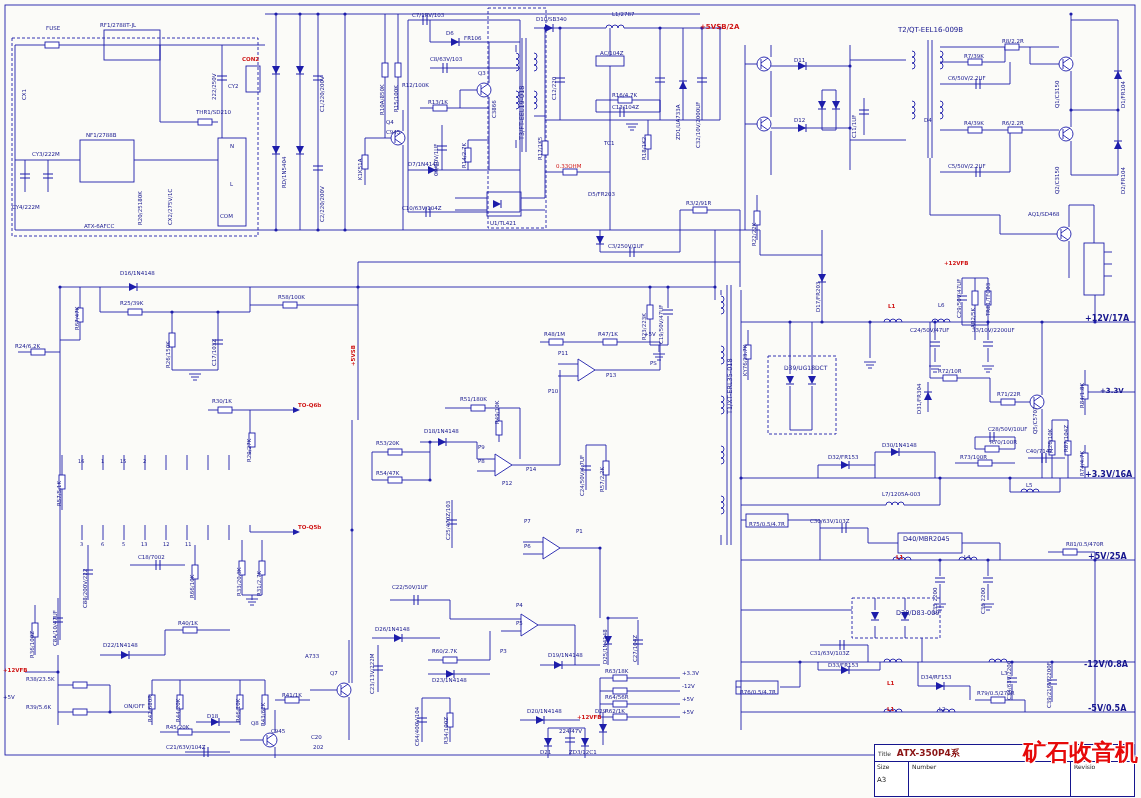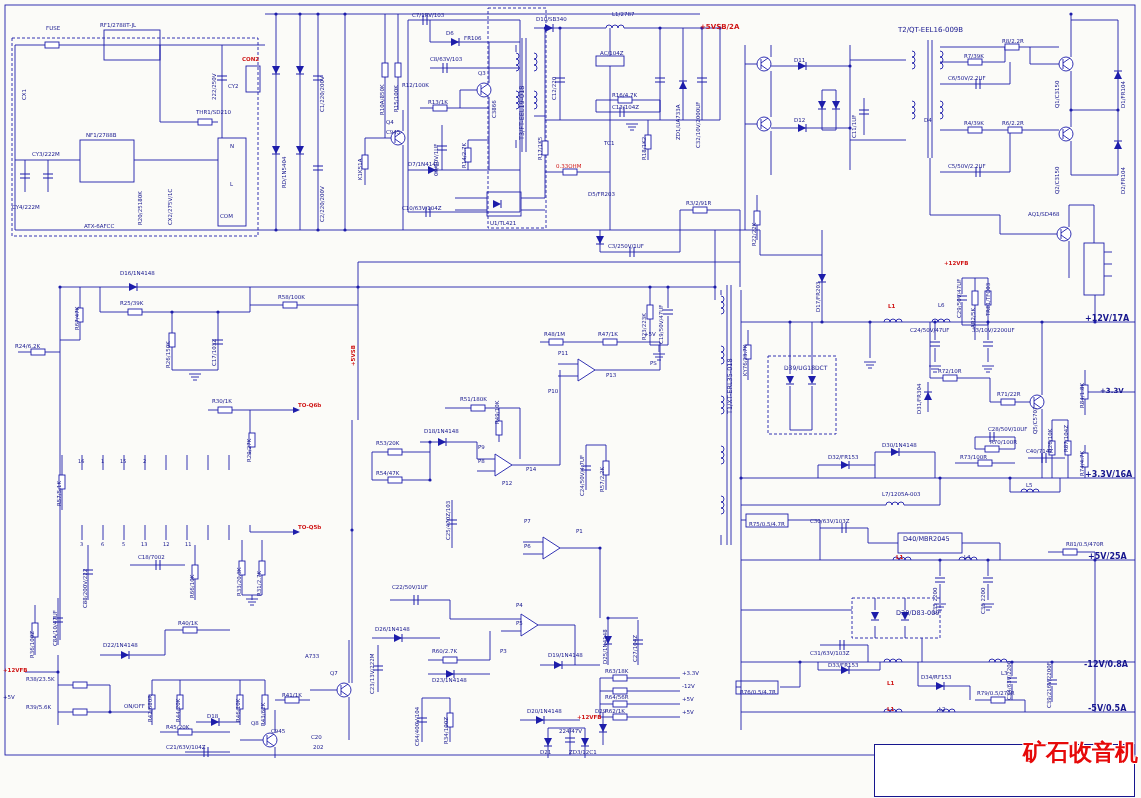--- a/index.html
+++ b/index.html
@@ -607,17 +607,33 @@
       <span class="lbl" style="left: 605px; top: 669px;">R63/18K</span>
       <span class="lbl" style="left: 682px; top: 671px;">+3.3V</span>
       <span class="lbl" style="left: 682px; top: 684px;">-12V</span>
       <span class="lbl" style="left: 605px; top: 695px;">R64/56R</span>
       <span class="lbl" style="left: 682px; top: 697px;">+5V</span>
       <span class="lbl" style="left: 605px; top: 709px;">R62/1K</span>
       <span class="lbl" style="left: 682px; top: 710px;">+5V</span>
     </div>
 
 <div class="titleblock">
+  <div class="tb-row1">
+    <span class="tb-title-label">Title</span>
+    <span class="tb-title">ATX-350P4系</span>
+  </div>
+  <div class="tb-row2">
+    <div class="tb-col-size">
+      <div>Size</div>
+      <div class="tb-size-val">A3</div>
+    </div>
+    <div class="tb-col-number">
+      <div>Number</div>
+    </div>
+    <div class="tb-col-rev">
+      <div>Revisio</div>
+    </div>
+  </div>
 </div>
 
 <div class="wm wm1">矿石收音机</div>
 
 </div>
 
 </body></html>

